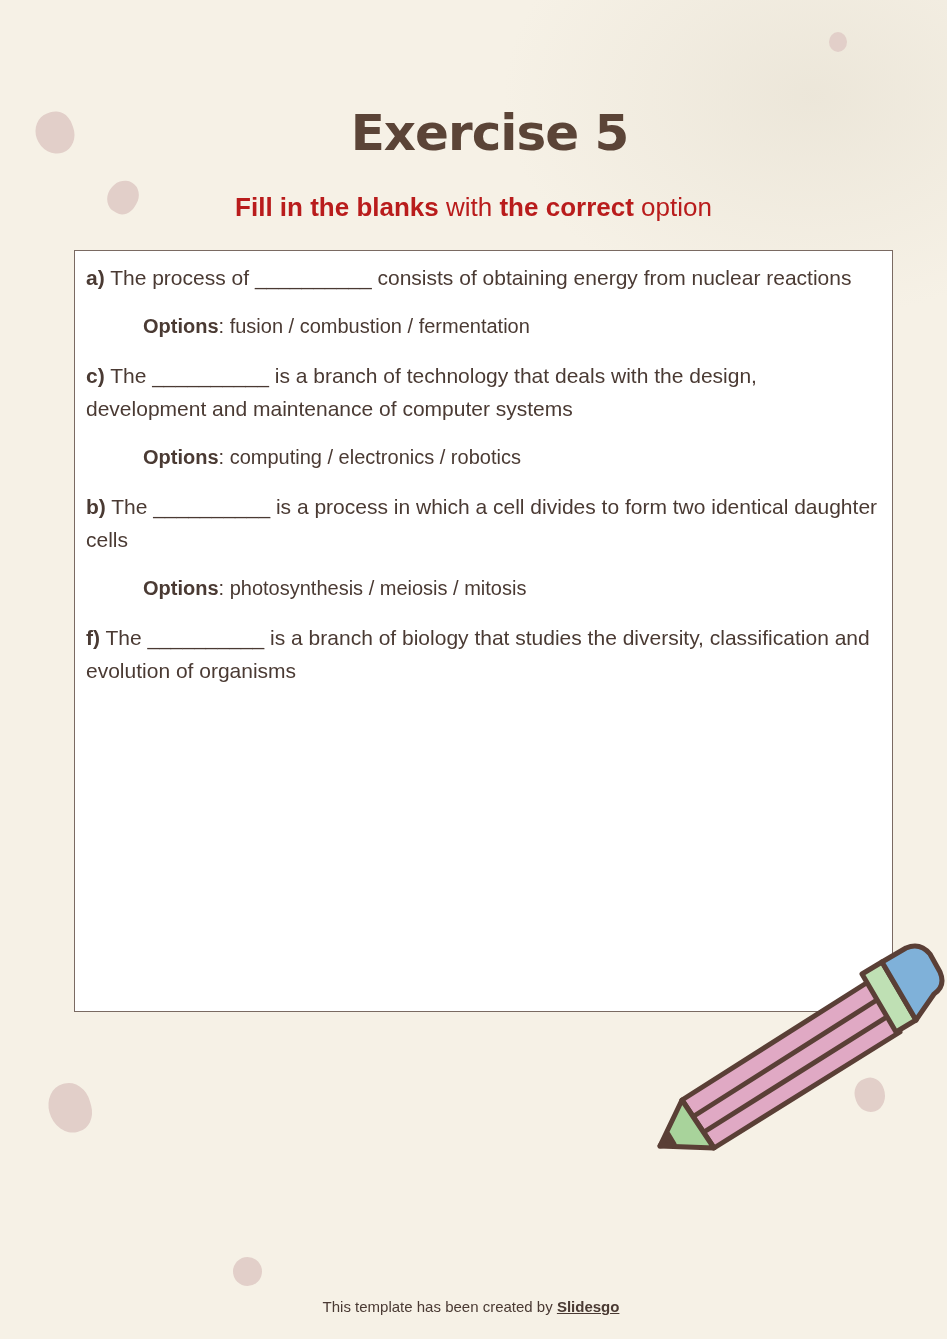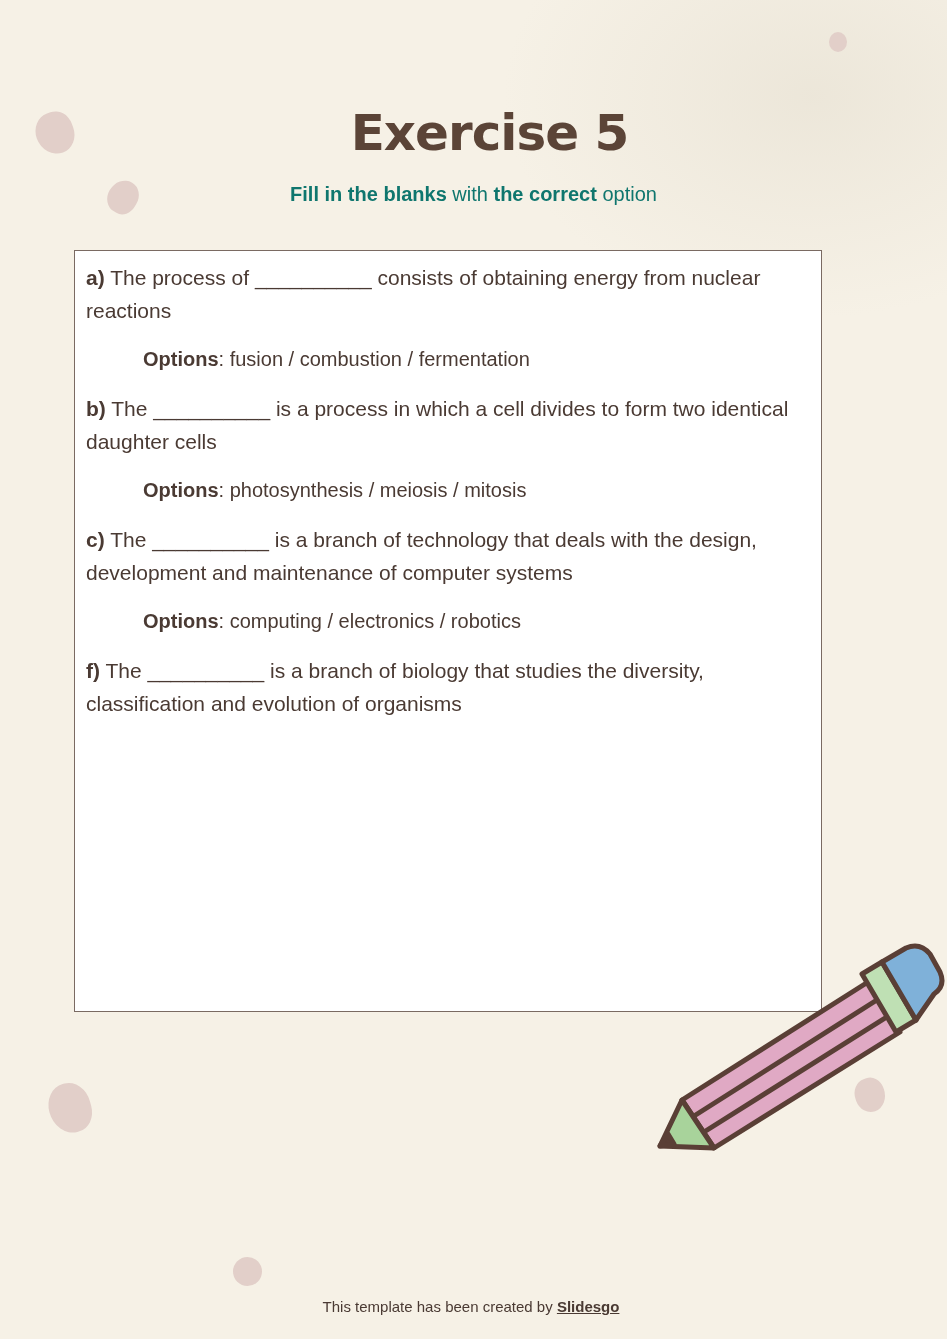--- a/index.html
+++ b/index.html
@@ -13,26 +13,26 @@
       position: absolute; left: 500px; top: 0; width: 447px; height: 320px;
       background: radial-gradient(ellipse at 70% 30%, rgba(232,226,212,0.7), rgba(246,241,230,0) 70%);
     }
     .blob { position: absolute; background: #e2cfc9; }
     .title {
       position: absolute; top: 88px; left: 0; width: 947px; text-align: center;
       font-family: "DejaVu Sans", sans-serif; font-weight: bold; font-size: 50px;
       color: #5b4437; letter-spacing: -1px; margin: 16px;
     }
     .subtitle {
-      position: absolute; top: 183px; left: 0; width: 947px; text-align: center;
-      font-size: 20px; color: #0f766e;
+      position: absolute; top: 192px; left: 0; width: 947px; text-align: center;
+      font-size: 26px; color: #b91c1c;
     }
     .subtitle b { font-weight: bold; }
     .card {
-      position: absolute; left: 74px; top: 250px; width: 748px; height: 762px;
+      position: absolute; left: 74px; top: 250px; width: 819px; height: 762px;
       background: #ffffff; border: 1.5px solid #7a6a62; box-sizing: border-box;
       padding: 10px 10px 0 11px;
     }
     .q {
       font-size: 21px; line-height: 33px; color: #4a3a33; margin: 0;
     }
     .q b { font-weight: bold; }
     .opts {
       font-size: 20px; line-height: 33px; margin: 16px 0 16px 57px;
       color: #4a3a33;
@@ -60,26 +60,26 @@
 <h1 class="title">Exercise 5</h1>
 
 <div class="subtitle"><b>Fill in the blanks</b><span> with </span><b>the correct</b><span> option</span></div>
 
 <div class="card">
   <div>
     <p class="q"><b>a)</b><span> The process of __________ consists of obtaining energy from nuclear reactions</span></p>
     <p class="opts"><b>Options</b><span>: fusion / combustion / fermentation</span></p>
   </div>
   <div>
+    <p class="q"><b>c)</b><span> The __________ is a branch of technology that deals with the design, development and maintenance of computer systems</span></p>
+    <p class="opts"><b>Options</b><span>: computing / electronics / robotics</span></p>
+  </div>
+  <div>
     <p class="q"><b>b)</b><span> The __________ is a process in which a cell divides to form two identical daughter cells</span></p>
     <p class="opts"><b>Options</b><span>: photosynthesis / meiosis / mitosis</span></p>
-  </div>
-  <div>
-    <p class="q"><b>c)</b><span> The __________ is a branch of technology that deals with the design, development and maintenance of computer systems</span></p>
-    <p class="opts"><b>Options</b><span>: computing / electronics / robotics</span></p>
   </div>
   <div>
   </div>
   <div>
     <p class="q"><b>f)</b><span> The __________ is a branch of biology that studies the diversity, classification and evolution of organisms</span></p>
   </div>
 </div>
 
 <svg class="pencil" viewBox="0 0 295 215" xmlns="http://www.w3.org/2000/svg">
   <g stroke="#5a3f36" stroke-width="5" stroke-linejoin="round" stroke-linecap="round">

